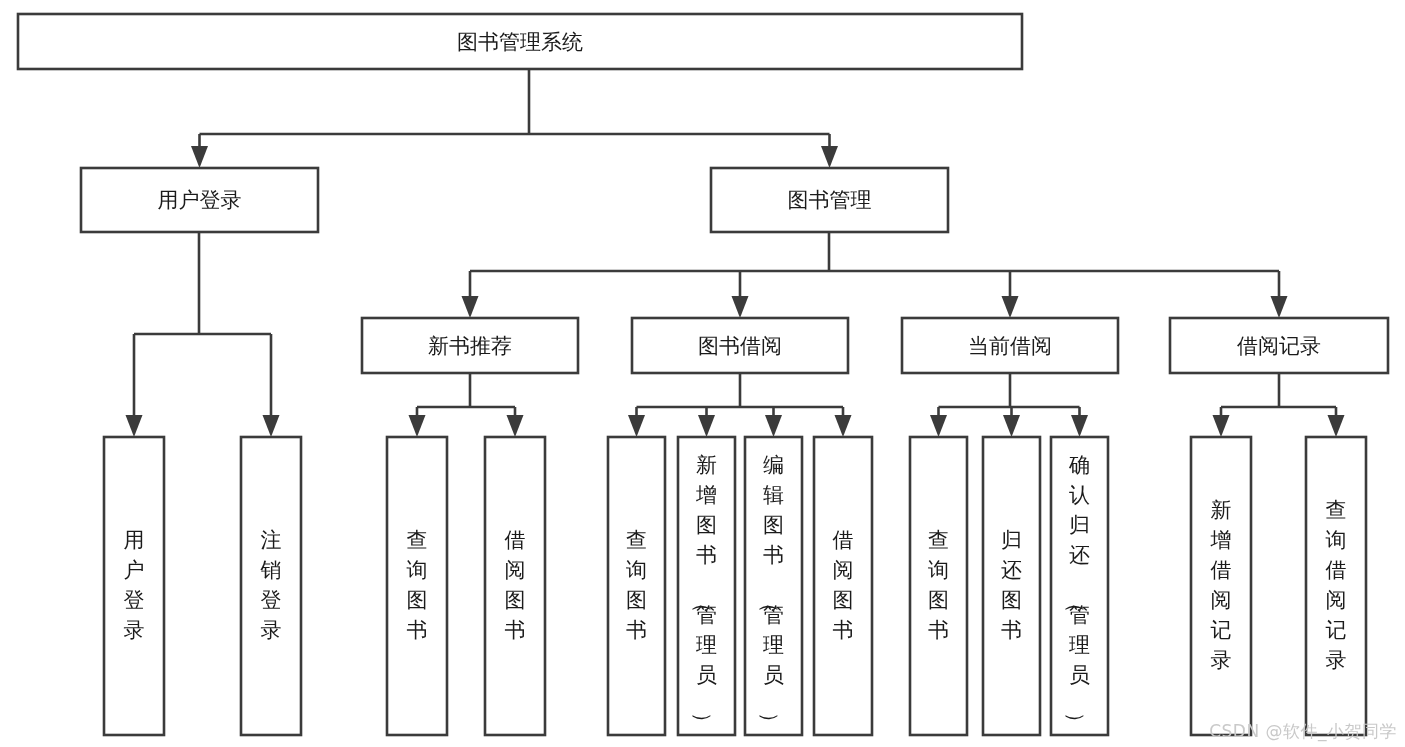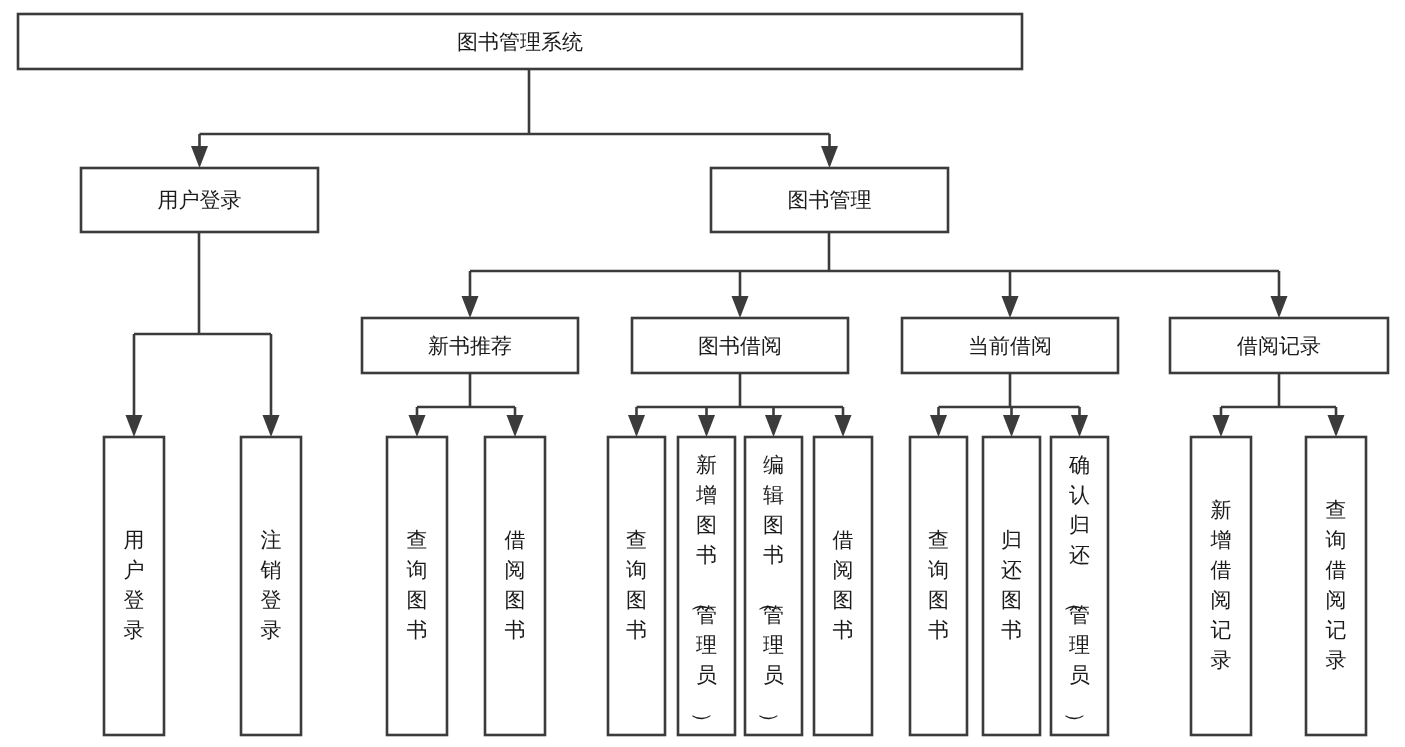--- a/index.html
+++ b/index.html
@@ -213,13 +213,14 @@
         <g>
           <rect class="node-box" x="1191" y="437" width="60" height="298"></rect>
           <text class="node-label vertical" x="1221" y="511"><tspan x="1221" dy="0">新</tspan><tspan x="1221" dy="30">增</tspan><tspan x="1221" dy="30">借</tspan><tspan x="1221" dy="30">阅</tspan><tspan x="1221" dy="30">记</tspan><tspan x="1221" dy="30">录</tspan></text>
         </g>
         <g>
           <rect class="node-box" x="1306" y="437" width="60" height="298"></rect>
           <text class="node-label vertical" x="1336" y="511"><tspan x="1336" dy="0">查</tspan><tspan x="1336" dy="30">询</tspan><tspan x="1336" dy="30">借</tspan><tspan x="1336" dy="30">阅</tspan><tspan x="1336" dy="30">记</tspan><tspan x="1336" dy="30">录</tspan></text>
         </g>
       </g>
   </svg>
+  <div class="watermark-text">CSDN @软件_小贺同学</div>
 </div>
 
 </body></html>

